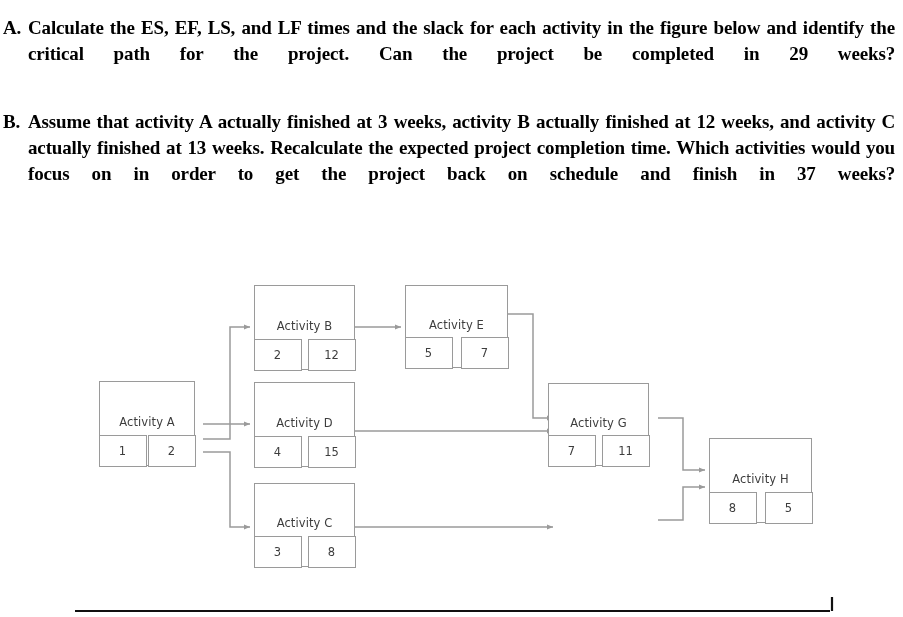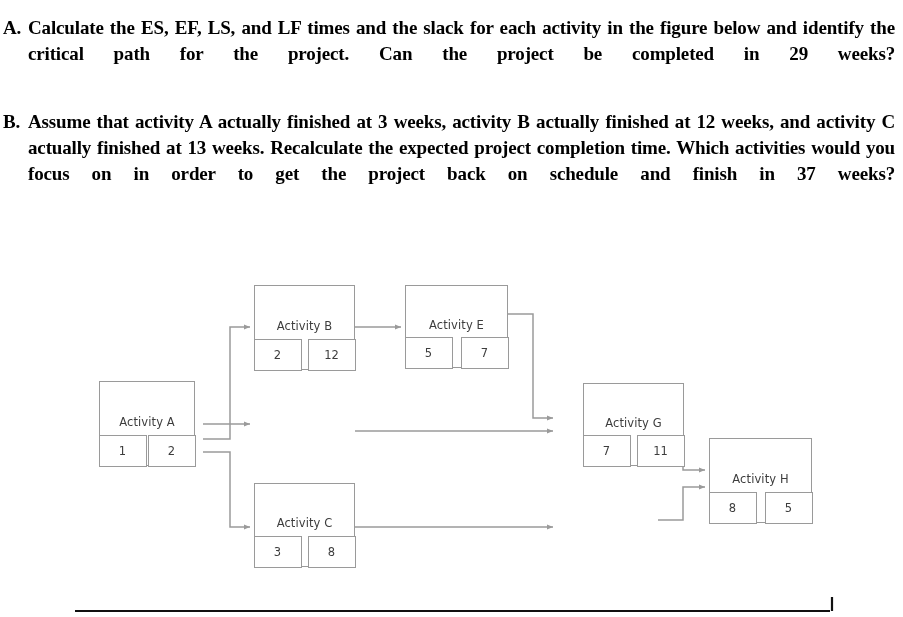--- a/index.html
+++ b/index.html
@@ -180,38 +180,45 @@
   </div>
 
   <div class="node" style="left:254px; top:30px; width:101px; height:85px;">
     <div class="node-label">Activity B</div>
     <div class="node-cells">
       <div class="cell">2</div>
       <div class="cell">12</div>
     </div>
   </div>
 
+  <div class="node" style="left:254px; top:127px; width:101px; height:85px;">
+    <div class="node-label">Activity D</div>
+    <div class="node-cells">
+      <div class="cell">4</div>
+      <div class="cell">15</div>
+    </div>
+  </div>
 
   <div class="node" style="left:254px; top:228px; width:101px; height:84px;">
     <div class="node-label">Activity C</div>
     <div class="node-cells">
       <div class="cell">3</div>
       <div class="cell">8</div>
     </div>
   </div>
 
   <div class="node" style="left:405px; top:30px; width:103px; height:83px;">
     <div class="node-label">Activity E</div>
     <div class="node-cells">
       <div class="cell">5</div>
       <div class="cell">7</div>
     </div>
   </div>
 
-  <div class="node" style="left:583px; top:128px; width:101px; height:83px;">
+  <div class="node" style="left:548px; top:128px; width:101px; height:83px;">
     <div class="node-label">Activity G</div>
     <div class="node-cells">
       <div class="cell">7</div>
       <div class="cell">11</div>
     </div>
   </div>
 
 
   <div class="node" style="left:709px; top:183px; width:103px; height:85px;">
     <div class="node-label">Activity H</div>

